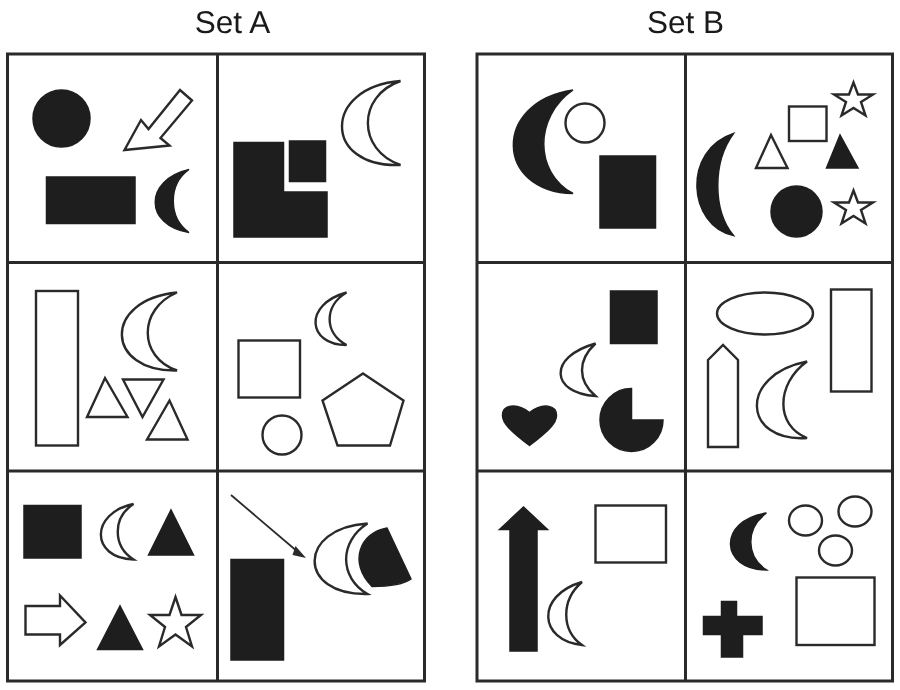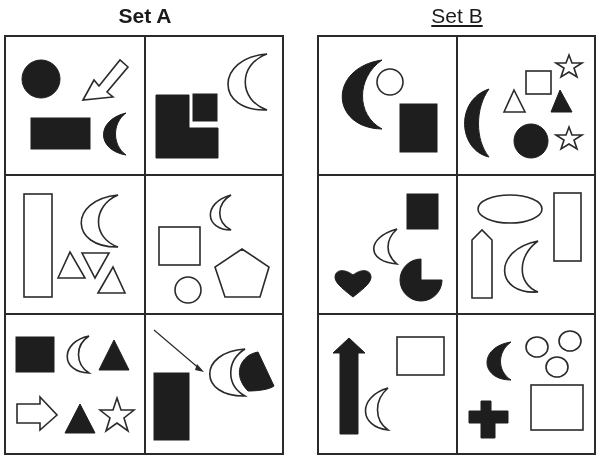--- a/index.html
+++ b/index.html
@@ -1,19 +1,19 @@
 <!DOCTYPE html>
 <html><head>
 <meta charset="utf-8">
 <style>
   html, body { margin: 0; padding: 0; background: #ffffff; }
   body { width: 600px; height: 460px; position: relative; overflow: hidden; font-family: "Liberation Sans", sans-serif; }
   .set-title { position: absolute; top: 4px; font-size: 21px; color: #1a1a1a; text-align: center; }
-  #title-a { left: 5px; width: 280px; font-weight: bold; }
-  #title-b { left: 318px; width: 278px; text-decoration: underline; }
+  #title-a { left: 15px; width: 280px; }
+  #title-b { left: 318px; width: 278px; }
   svg.board { position: absolute; top: 0; left: 0; }
 </style>
 </head>
 <body>
 
 <div class="set-title" id="title-a">Set A</div>
 <div class="set-title" id="title-b">Set B</div>
 
 <svg class="board" width="600" height="460" viewBox="0 0 600 460">
   <defs>

